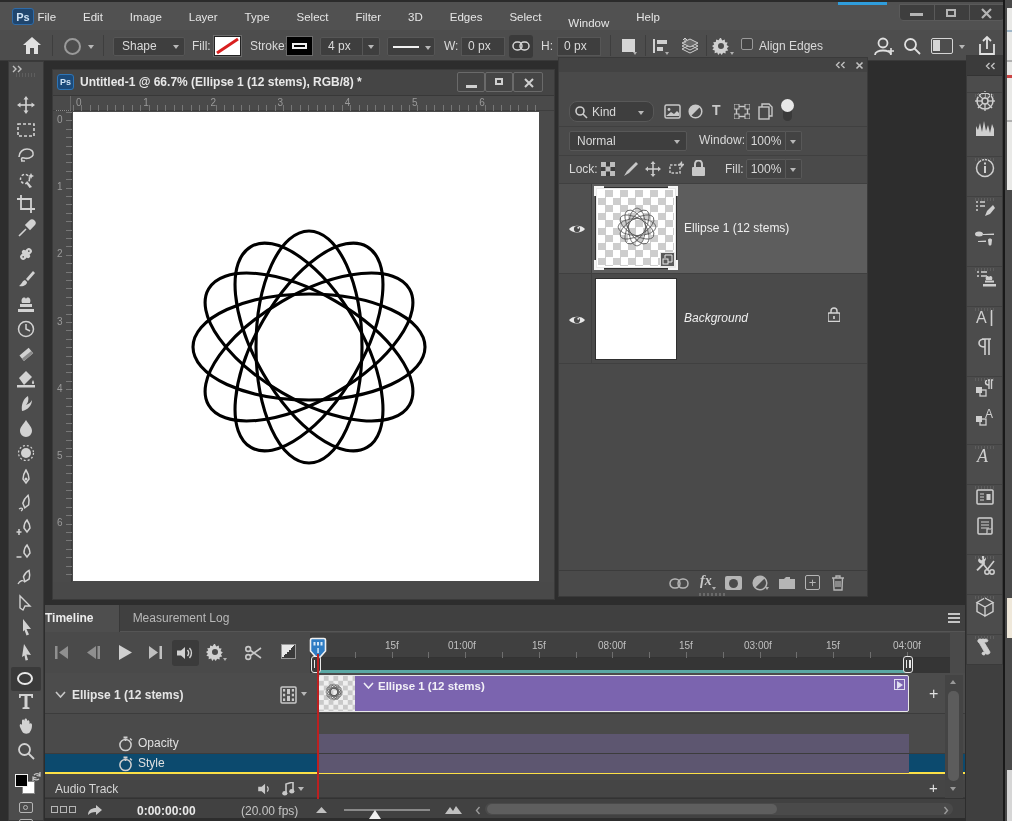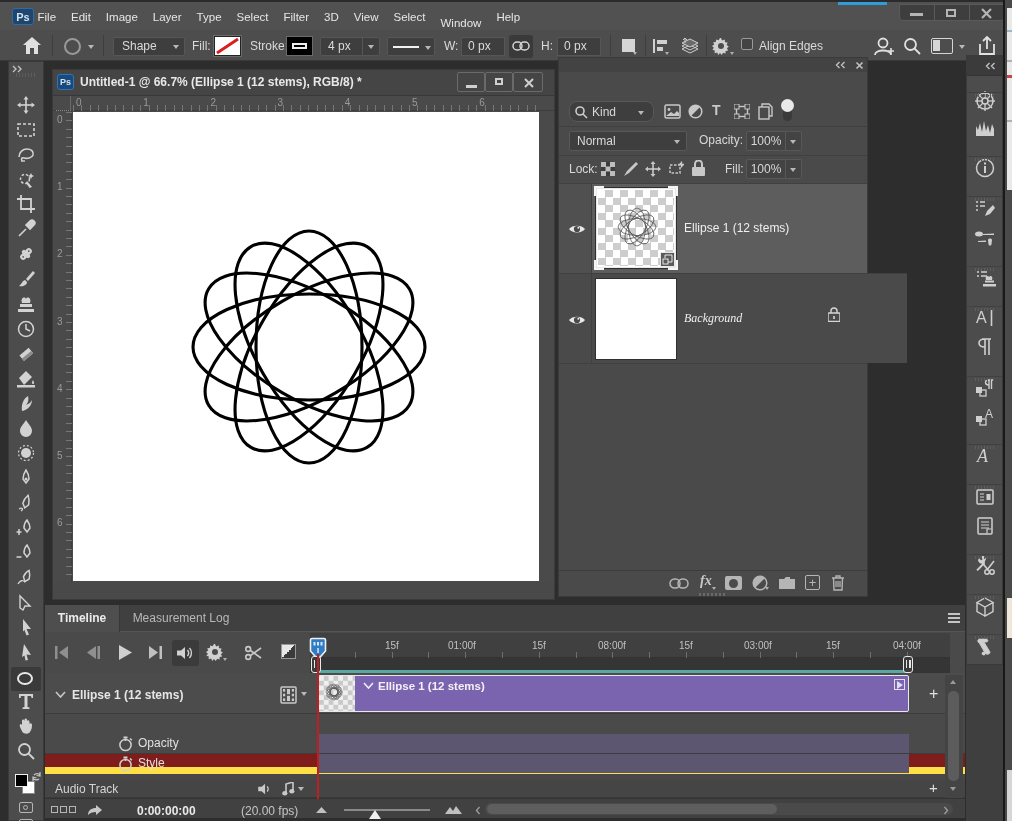--- a/index.html
+++ b/index.html
@@ -11,30 +11,30 @@
   .ts { width:0;height:0;border-left:2.5px solid transparent;border-right:2.5px solid transparent;border-top:3.5px solid #b0b0b0; }
   .tu { width:0;height:0;border-left:3.5px solid transparent;border-right:3.5px solid transparent;border-bottom:4.5px solid #999; }
 
 </style>
 </head>
 <body>
 <div id="stage">
 
   <div class="abs" id="menubar" style="left:0;top:0;width:1012px;height:30px;background:#515151;border-top:2px solid #2b2b2b;">
     <div class="abs" style="left:12px;top:6px;width:22px;height:17px;background:#20466e;border:1px solid #2e6ba8;border-radius:3px;color:#cfe3f5;font-size:11px;font-weight:bold;text-align:center;line-height:17px;">Ps</div>
-    <div class="abs" style="left:32px;top:1px;height:28px;display:flex;align-items:center;gap:4px;color:#e6e6e6;font-size:11.5px;">
+    <div class="abs" style="left:32px;top:1px;height:28px;display:flex;align-items:center;gap:16px;color:#e6e6e6;font-size:11.5px;">
       <span style="padding:0 5.5px;">File</span>
         <span style="padding:0 5.5px;">Edit</span>
         <span style="padding:0 5.5px;">Image</span>
         <span style="padding:0 5.5px;">Layer</span>
         <span style="padding:0 5.5px;">Type</span>
         <span style="padding:0 5.5px;">Select</span>
         <span style="padding:0 5.5px;">Filter</span>
         <span style="padding:0 5.5px;">3D</span>
-        <span style="padding:0 5.5px;">View</span>
+        <span style="padding:0 5.5px;">Edges</span>
         <span style="padding:0 5.5px;">Select</span>
         <span style="padding:0 5.5px;margin-top:12px;">Window</span>
         <span style="padding:0 5.5px;">Help</span>
     </div>
     <div class="abs" style="left:838px;top:0;width:49px;height:3px;background:#2f9ddc;"></div>
     <div class="abs" style="left:899px;top:2px;width:106px;height:17px;background:#3e3e3e;border:1px solid #5a5a5a;border-radius:0 0 4px 4px;display:flex;">
       <div style="flex:1;border-right:1px solid #5a5a5a;position:relative;">
           <div class="abs" style="left:10px;top:8px;width:13px;height:3px;background:#b5b5b5;"></div>
         </div>
       <div style="flex:1;border-right:1px solid #5a5a5a;position:relative;">
@@ -363,21 +363,21 @@
           <path d="M4 4 L4 1 L11 1 L14 4 L14 13 L11 13" fill="none" stroke="#c8c8c8" stroke-width="1.4"></path>
           <rect x="1" y="4" width="10" height="12" fill="#4a4a4a" stroke="#c8c8c8" stroke-width="1.4"></rect>
         </svg>
       <div class="abs" style="left:224px;top:4px;width:9px;height:20px;background:#3a3a3a;border-radius:5px;">
           <div class="abs" style="left:-2px;top:-2px;width:13px;height:13px;border-radius:50%;background:#e8e8e8;"></div>
         </div>
     </div>
 
     <div class="abs" style="left:0;top:69px;width:308px;height:29px;background:#4a4a4a;border-bottom:1px solid #404040;">
       <div class="abs" style="left:10px;top:4px;width:118px;height:20px;background:#3e3e3e;border:1px solid #585858;border-radius:2px;line-height:19px;padding-left:7px;">Normal<div class="abs td" style="right:6px;top:8px;"></div></div>
-      <span class="abs" style="left:140px;top:6px;">Opacity:</span>
+      <span class="abs" style="left:140px;top:6px;">Window:</span>
       <div class="abs" style="left:187px;top:4px;width:40px;height:20px;background:#434343;border:1px solid #585858;border-radius:2px 0 0 2px;line-height:19px;text-align:center;">100%</div>
       <div class="abs" style="left:227px;top:4px;width:16px;height:20px;background:#434343;border:1px solid #585858;border-left:none;border-radius:0 2px 2px 0;">
           <div class="abs td" style="left:4px;top:8px;"></div>
         </div>
     </div>
 
     <div class="abs" style="left:0;top:98px;width:308px;height:28px;background:#4a4a4a;border-bottom:1px solid #404040;">
       <span class="abs" style="left:10px;top:6px;">Lock:</span>
       <svg class="abs" style="left:42px;top:6px;" width="14" height="14">
           <rect x="0" y="0" width="14" height="14" fill="#3c3c3c"></rect>
@@ -438,21 +438,21 @@
         <div class="abs" style="right:-3px;bottom:-3px;width:10px;height:10px;border-right:2px solid #f5f5f5;border-bottom:2px solid #f5f5f5;"></div>
 
         <div class="abs" style="right:0;bottom:0;width:15px;height:15px;background:#5a5a5a;border:1px solid #e8e8e8;"><svg width="13" height="13">
               <rect x="2" y="6" width="5" height="5" fill="none" stroke="#e8e8e8"></rect>
               <path d="M7 9 L11 9 L11 2 L4 2 L4 5" fill="none" stroke="#e8e8e8"></path>
             </svg></div>
       </div>
       <span class="abs" style="left:125px;top:37px;color:#efefef;">Ellipse 1 (12 stems)</span>
     </div>
 
-    <div class="abs" style="left:0;top:215px;width:348px;height:90px;background:#4a4a4a;border-top:1px solid #404040;font-family:Liberation Serif, serif;">
+    <div class="abs" style="left:0;top:215px;width:308px;height:90px;background:#4a4a4a;border-top:1px solid #404040;">
       <div class="abs" style="left:0;top:0;width:33px;height:90px;background:#4a4a4a;border-right:1px solid #404040;"></div>
       <svg class="abs" style="left:9px;top:40px;" width="18" height="12" viewBox="0 0 18 12">
           <path d="M1 6 C4 1.5 14 1.5 17 6 C14 10.5 4 10.5 1 6 Z" fill="#e8e8e8"></path>
           <circle cx="9" cy="6" r="3.1" fill="#4a4a4a"></circle>
           <circle cx="10.3" cy="4.8" r="1" fill="#e8e8e8"></circle>
         </svg>
       <div class="abs" style="left:37px;top:5px;width:80px;height:80px;background:#fff;outline:1px solid #2f2f2f;"></div>
       <span class="abs" style="left:125px;top:37px;color:#efefef;font-style:italic;">Background</span>
       <svg class="abs" style="left:269px;top:33px;" width="12" height="15">
           <rect x="0" y="6" width="12" height="8.5" rx="1" fill="none" stroke="#d5d5d5" stroke-width="1.4"></rect>
@@ -614,21 +614,21 @@
     <div class="abs" style="left:2px;top:60px;width:7px;height:2px;background:#b0b0b0;"></div>
     <div class="abs" style="left:2px;top:75px;width:7px;height:3px;background:#c44;"></div>
     <div class="abs" style="left:2px;top:120px;width:7px;height:2px;background:#b0b0b0;"></div>
     <div class="abs" style="left:2px;top:598px;width:7px;height:40px;background:#efe8da;"></div>
     <div class="abs" style="left:2px;top:770px;width:7px;height:51px;background:#d6d6d6;"></div>
   </div>
 
   <div class="abs" id="timeline" style="left:45px;top:605px;width:920px;height:213px;background:#4a4a4a;color:#d8d8d8;font-size:12px;">
 
     <div class="abs" style="left:0;top:0;width:920px;height:27px;background:#404040;border-bottom:1px solid #555;">
-      <div class="abs" style="left:0;top:0;width:75px;height:27px;background:#4e4e4e;border-right:1px solid #383838;color:#ececec;font-weight:bold;text-align:center;line-height:26px;">Timeline</div>
+      <div class="abs" style="left:0;top:0;width:75px;height:27px;background:#4e4e4e;border-right:1px solid #383838;color:#ececec;font-weight:bold;line-height:26px;">Timeline</div>
       <div class="abs" style="left:76px;top:0;width:120px;height:27px;color:#b8b8b8;text-align:center;line-height:26px;">Measurement Log</div>
       <div class="abs" style="left:903px;top:8px;width:12px;height:10px;border-top:2px solid #c5c5c5;border-bottom:2px solid #c5c5c5;">
           <div style="margin-top:2px;height:2px;background:#c5c5c5;"></div>
         </div>
     </div>
 
     <div class="abs" style="left:0;top:28px;width:265px;height:40px;background:#4a4a4a;">
       <svg class="abs" style="left:10px;top:13px;" width="13" height="13">
           <rect x="0" y="0" width="2.5" height="13" fill="#8f8f8f"></rect>
           <path d="M13 0 L13 13 L4 6.5 Z" fill="#8f8f8f"></path>
@@ -726,21 +726,21 @@
       <svg class="abs" style="left:73px;top:2px;" width="15" height="16" viewBox="0 0 15 16">
           <circle cx="7.5" cy="9" r="5.6" fill="none" stroke="#d0d0d0" stroke-width="1.5"></circle>
           <rect x="5.5" y="0.5" width="4" height="2" fill="#d0d0d0"></rect>
           <line x1="7.5" y1="2.5" x2="7.5" y2="5" stroke="#d0d0d0" stroke-width="1.5"></line>
           <line x1="12" y1="2.5" x2="13.8" y2="4.2" stroke="#d0d0d0" stroke-width="1.5"></line>
         </svg>
       <span class="abs" style="left:93px;top:2px;color:#e0e0e0;">Opacity</span>
       <div class="abs" style="left:273px;top:0;width:591px;height:19px;background:#5d5670;"></div>
     </div>
 
-    <div class="abs" style="left:0;top:149px;width:920px;height:20px;background:#7f1d1d;border-bottom:7px solid #fde047;">
+    <div class="abs" style="left:0;top:149px;width:920px;height:20px;background:#0c4a6e;border-bottom:2px solid #fde047;">
       <svg class="abs" style="left:73px;top:2px;" width="15" height="16" viewBox="0 0 15 16">
           <circle cx="7.5" cy="9" r="5.6" fill="none" stroke="#d0d0d0" stroke-width="1.5"></circle>
           <rect x="5.5" y="0.5" width="4" height="2" fill="#d0d0d0"></rect>
           <line x1="7.5" y1="2.5" x2="7.5" y2="5" stroke="#d0d0d0" stroke-width="1.5"></line>
           <line x1="12" y1="2.5" x2="13.8" y2="4.2" stroke="#d0d0d0" stroke-width="1.5"></line>
         </svg>
       <span class="abs" style="left:93px;top:2px;color:#e0e0e0;">Style</span>
       <div class="abs" style="left:273px;top:0;width:591px;height:19px;background:#5d5670;"></div>
     </div>
     <div class="abs" style="left:0;top:169px;width:920px;height:6px;background:#484848;"></div>

